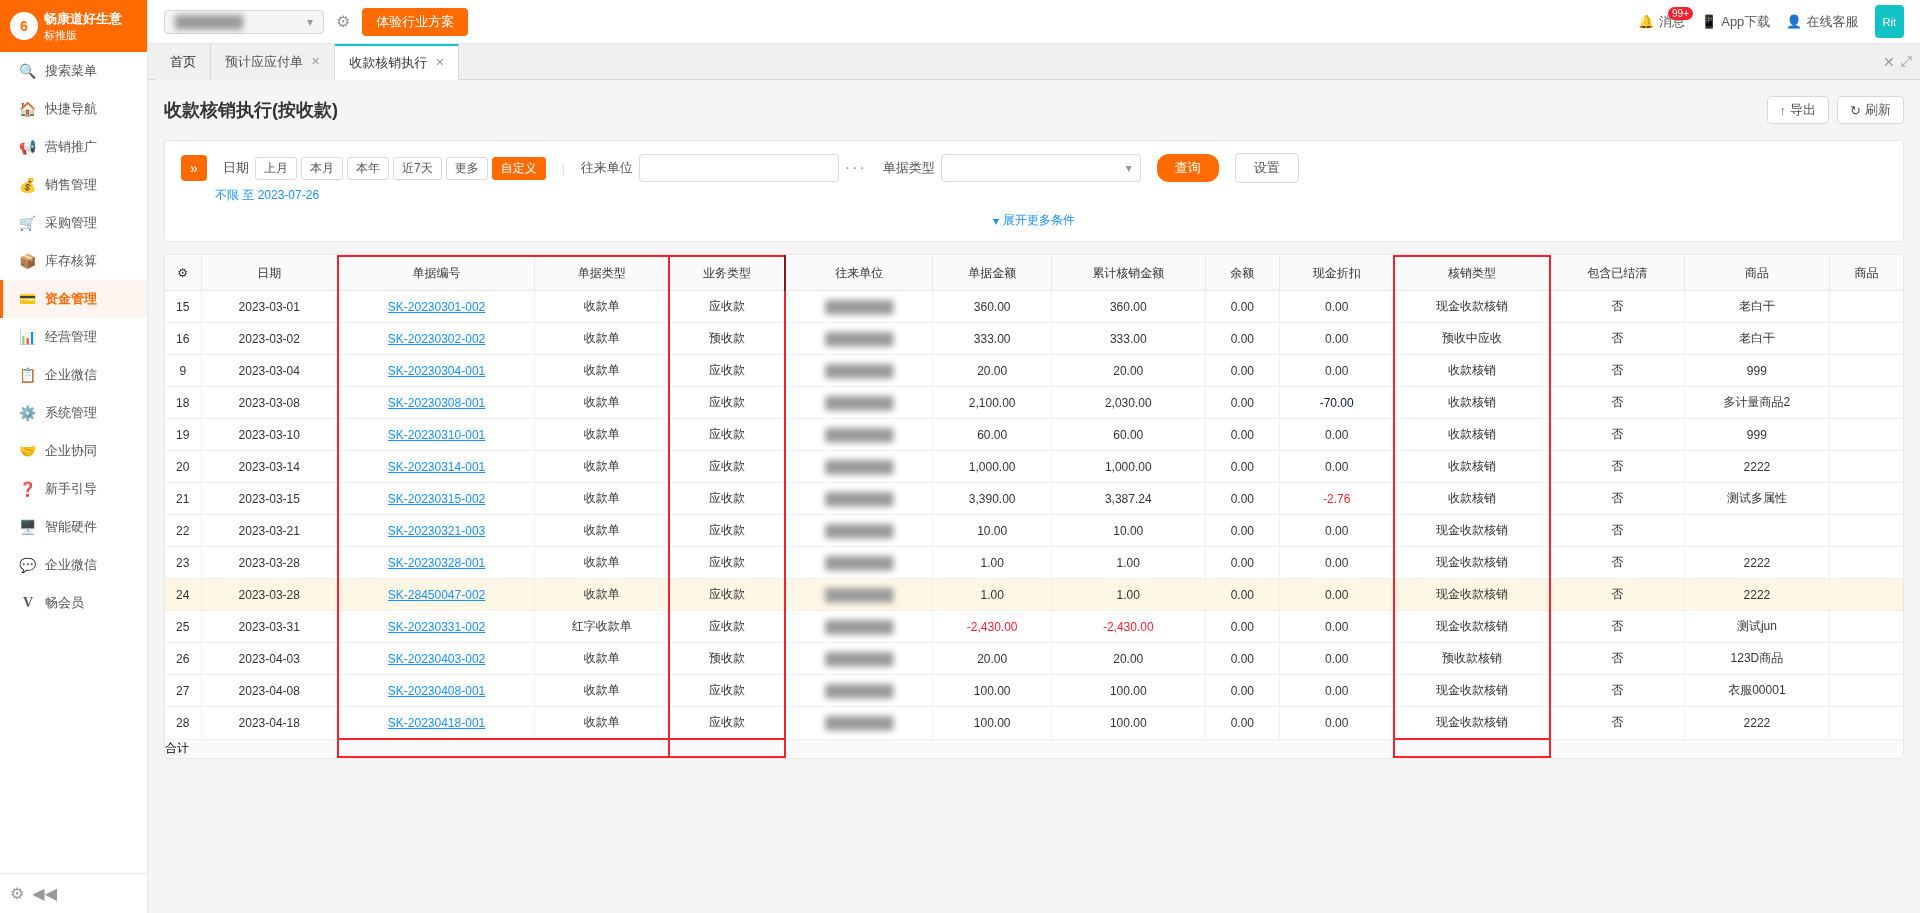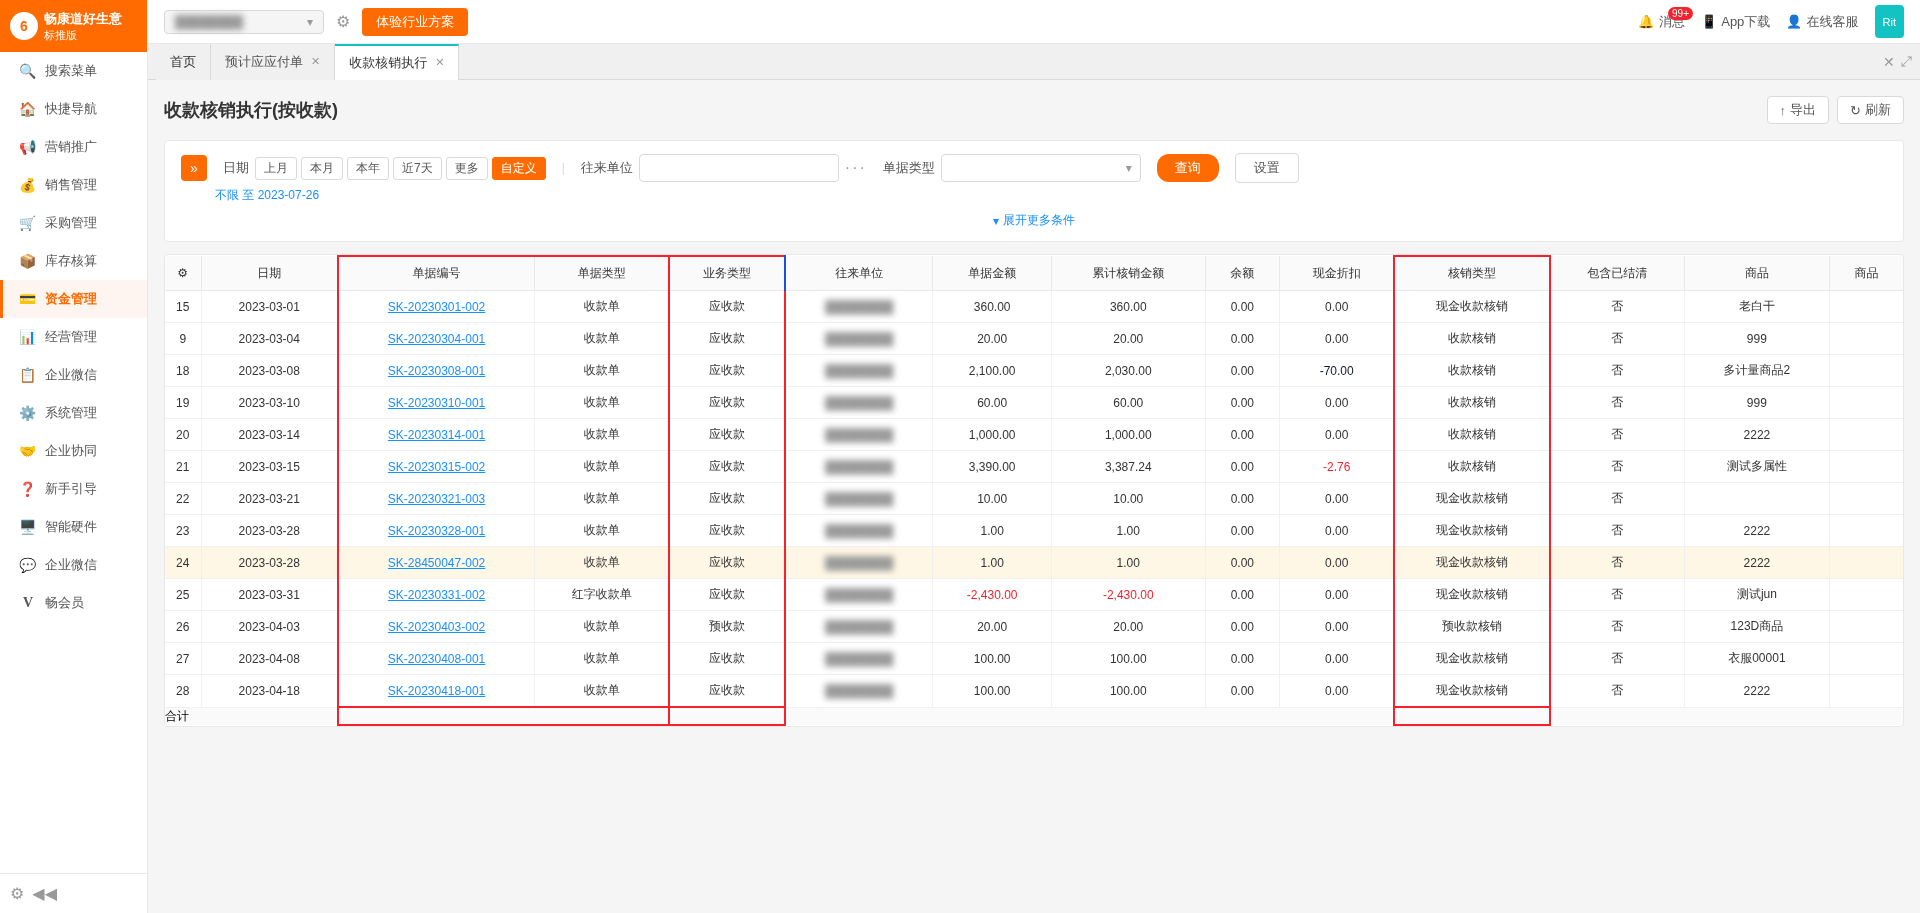--- a/index.html
+++ b/index.html
@@ -267,21 +267,21 @@
 
     <div class="table-container">
       <div class="table-scroll">
         <table>
           <thead>
             <tr>
               <th style="width:36px;">⚙</th>
               <th>日期</th>
               <th style="border-left:2px solid #f5222d;border-top:2px solid #f5222d;border-right:1px solid #e8e8e8;">单据编号</th>
               <th style="border-top:2px solid #f5222d;">单据类型</th>
-              <th style="border-left:2px solid #f5222d;border-top:2px solid #f5222d;border-right:2px solid #1d4ed8;">业务类型</th>
+              <th style="border-left:2px solid #f5222d;border-top:2px solid #f5222d;border-right:2px solid #7f1d1d;">业务类型</th>
               <th>往来单位</th>
               <th>单据金额</th>
               <th>累计核销金额</th>
               <th>余额</th>
               <th>现金折扣</th>
               <th style="border-left:2px solid #f5222d;border-top:2px solid #f5222d;border-right:2px solid #f5222d;font-family:Liberation Mono, monospace;">核销类型</th>
               <th>包含已结清</th>
               <th>商品</th>
               <th>商品</th>
             </tr>
@@ -297,20 +297,36 @@
       <td style="">360.00</td>
       <td style="">360.00</td>
       <td>0.00</td>
       <td style="">0.00</td>
       <td style="border-left:2px solid #f5222d;border-right:2px solid #f5222d;">现金收款核销</td>
       <td>否</td>
       <td>老白干</td>
       <td></td>
     </tr>
               <tr>
+      <td>16</td>
+      <td>2023-03-02</td>
+      <td style="border-left:2px solid #f5222d;"><a class="link">SK-20230302-002</a></td>
+      <td style="">收款单</td>
+      <td style="border-left:2px solid #f5222d;border-right:2px solid #f5222d;">预收款</td>
+      <td><span class="blurred">████████</span></td>
+      <td style="">333.00</td>
+      <td style="">333.00</td>
+      <td>0.00</td>
+      <td style="">0.00</td>
+      <td style="border-left:2px solid #f5222d;border-right:2px solid #f5222d;">预收中应收</td>
+      <td>否</td>
+      <td>老白干</td>
+      <td></td>
+    </tr>
+              <tr>
       <td>9</td>
       <td>2023-03-04</td>
       <td style="border-left:2px solid #f5222d;"><a class="link">SK-20230304-001</a></td>
       <td style="">收款单</td>
       <td style="border-left:2px solid #f5222d;border-right:2px solid #f5222d;">应收款</td>
       <td><span class="blurred">████████</span></td>
       <td style="">20.00</td>
       <td style="">20.00</td>
       <td>0.00</td>
       <td style="">0.00</td>

